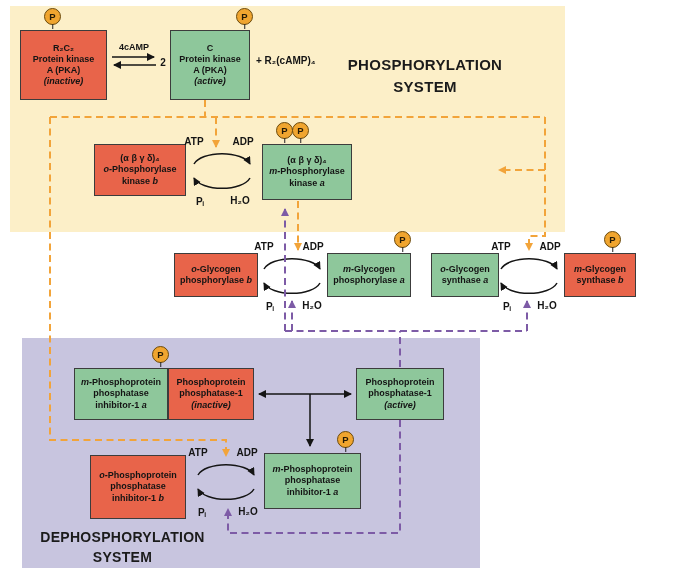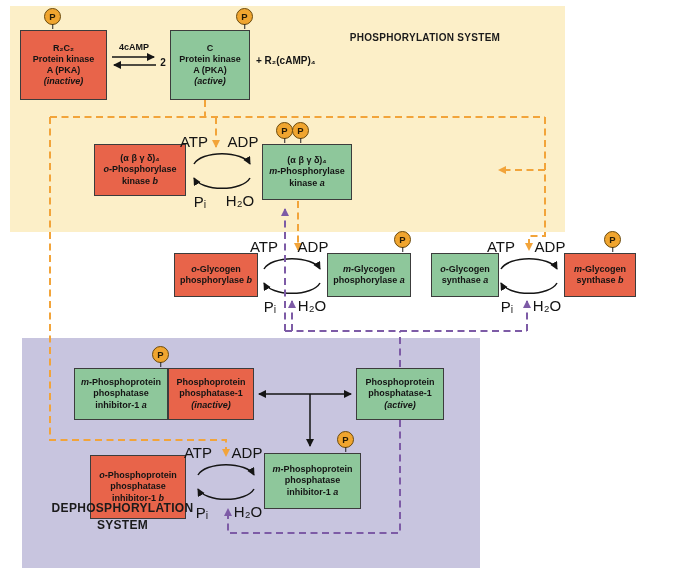--- a/index.html
+++ b/index.html
@@ -25,21 +25,21 @@
   .box.red{background:var(--red);}
   .box.green{background:var(--green);}
   .bl{white-space:nowrap;}
   .bl.it{font-style:italic;}
   .bl i{font-style:italic;}
   .pcirc{position:absolute;z-index:3;width:17px;height:17px;border-radius:50%;
          background:var(--pcirc);border:1px solid #6b4a0c;display:flex;align-items:center;
          justify-content:center;font-size:9.5px;font-weight:bold;color:#241a05;}
   .pcirc::after{content:"";position:absolute;top:100%;left:50%;width:1.5px;height:5px;
                 background:#222;transform:translateX(-50%);}
-  .rl{position:absolute;z-index:2;font-weight:normal;font-size:15px;white-space:nowrap;
+  .rl{position:absolute;z-index:2;font-weight:bold;font-size:10px;white-space:nowrap;
       transform:translate(-50%,-50%);}
   .misc{position:absolute;z-index:2;font-weight:bold;font-size:10px;white-space:nowrap;
         transform:translateY(-50%);}
   .misc.ctr{transform:translate(-50%,-50%);}
   .title{position:absolute;z-index:2;font-weight:bold;text-align:center;
          letter-spacing:.3px;line-height:1.45;color:#1b1b1b;}
 </style>
 </head>
 <body>
 
@@ -193,15 +193,15 @@
 
   <span class="rl" style="left:198px;top:452px">ATP</span>
   <span class="rl" style="left:247px;top:452px">ADP</span>
   <span class="rl" style="left:202px;top:512px">Pᵢ</span>
   <span class="rl" style="left:248px;top:511px">H₂O</span>
 
   <span class="misc ctr" style="left:134px;top:47px;font-size:9px">4cAMP</span>
   <span class="misc ctr" style="left:163px;top:62px">2</span>
   <span class="misc" style="left:256px;top:60px">+ R₂(cAMP)₄</span>
 
-  <div class="title" style="left:340px;top:31px;width:170px;font-size:10px">PHOSPHORYLATION SYSTEM</div>
-  <div class="title" style="left:35px;top:500px;width:175px;font-size:12px">DEPHOSPHORYLATION SYSTEM</div>
+  <div class="title" style="left:340px;top:54px;width:170px;font-size:15px">PHOSPHORYLATION SYSTEM</div>
+  <div class="title" style="left:35px;top:527px;width:175px;font-size:14px">DEPHOSPHORYLATION SYSTEM</div>
 </div>
 
 </body></html>

